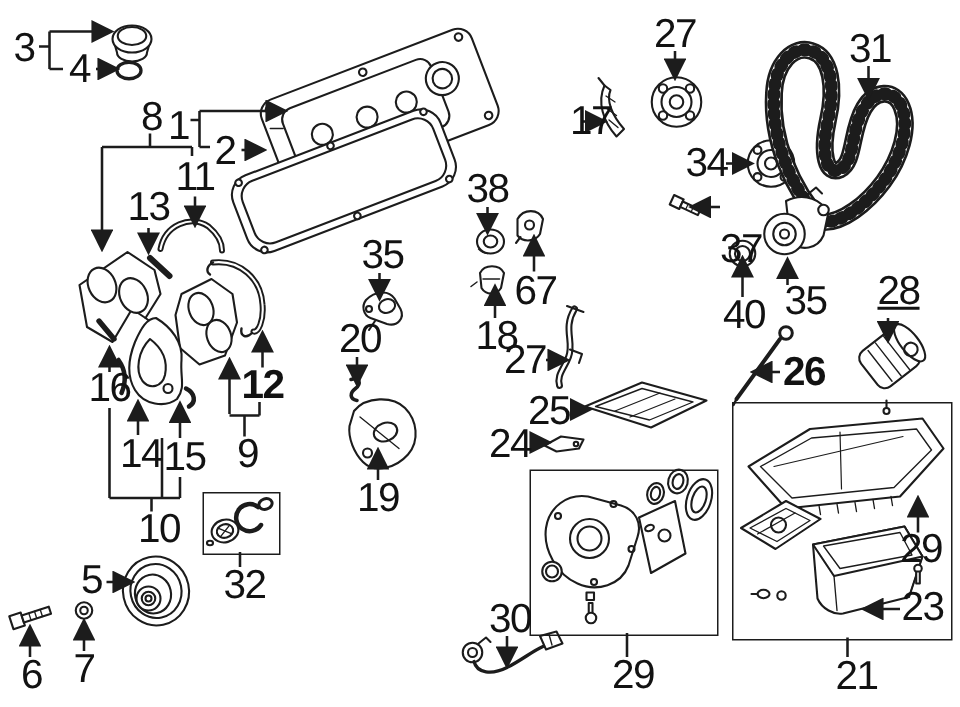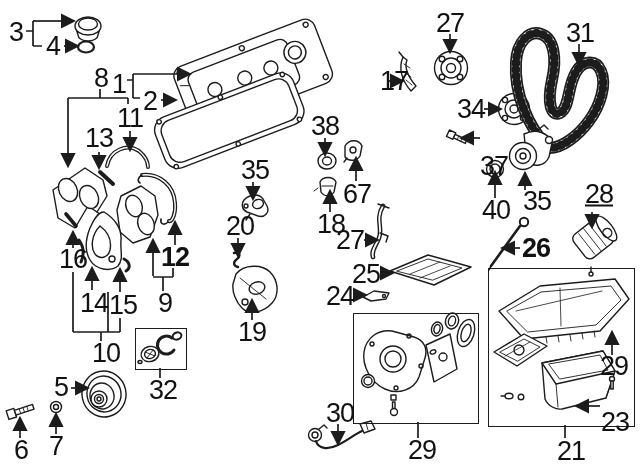--- a/index.html
+++ b/index.html
@@ -362,21 +362,21 @@
       <div class="callout" style="left: 99px; top: 138px;">13</div>
       <div class="callout" style="left: 94px; top: 303px;">14</div>
       <div class="callout" style="left: 123px; top: 305px;">15</div>
       <div class="callout" style="left: 73px; top: 259px;">16</div>
       <div class="callout" style="left: 378px; top: 81px; margin-left: 16px;">17</div>
       <div class="callout" style="left: 331px; top: 224px;">18</div>
       <div class="callout" style="left: 252px; top: 332px;">19</div>
       <div class="callout" style="left: 240px; top: 226px;">20</div>
       <div class="callout" style="left: 571px; top: 451px;">21</div>
       <div class="callout" style="left: 614px; top: 366px;">29</div>
-      <div class="callout" style="left: 615px; top: 422px;">23</div>
+      <div class="callout" style="left: 615px; top: 405px;">23</div>
       <div class="callout" style="left: 340px; top: 296px;">24</div>
       <div class="callout" style="left: 366px; top: 274px;">25</div>
       <div class="callout" style="left: 536px; top: 248px; font-weight: bold;">26</div>
       <div class="callout" style="left: 350px; top: 240px;">27</div>
       <div class="callout" style="left: 599px; top: 194px; text-decoration: underline;">28</div>
       <div class="callout" style="left: 422px; top: 450px;">29</div>
       <div class="callout" style="left: 340px; top: 413px;">30</div>
       <div class="callout" style="left: 580px; top: 33px;">31</div>
       <div class="callout" style="left: 163px; top: 390px;">32</div>
       <div class="callout" style="left: 450px; top: 23px;">27</div>

